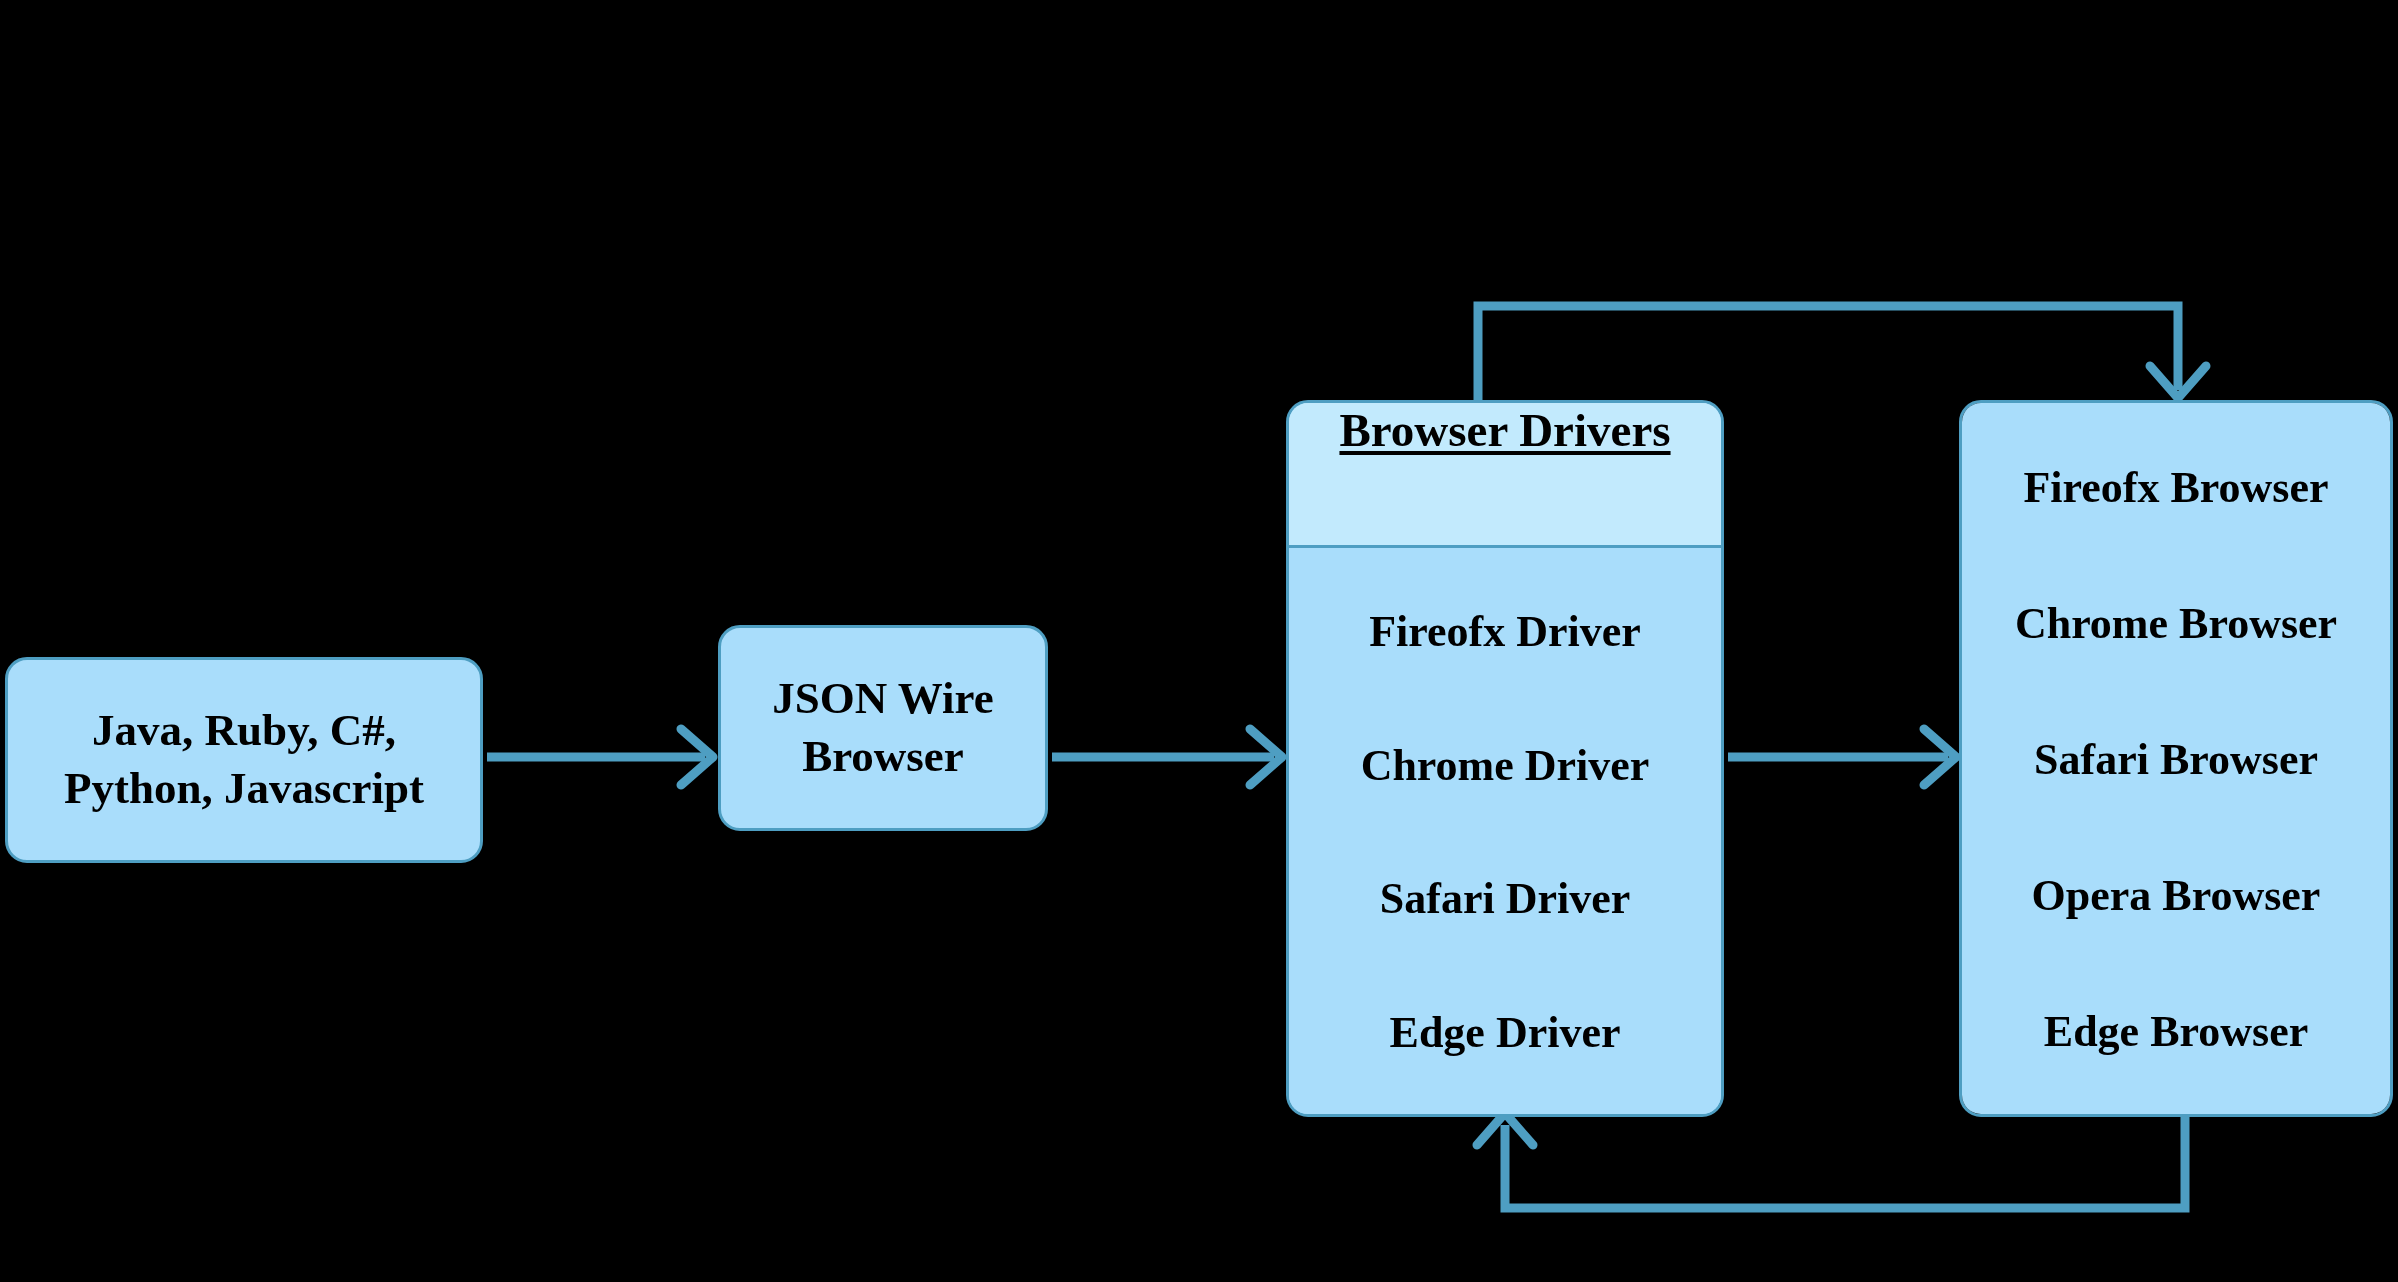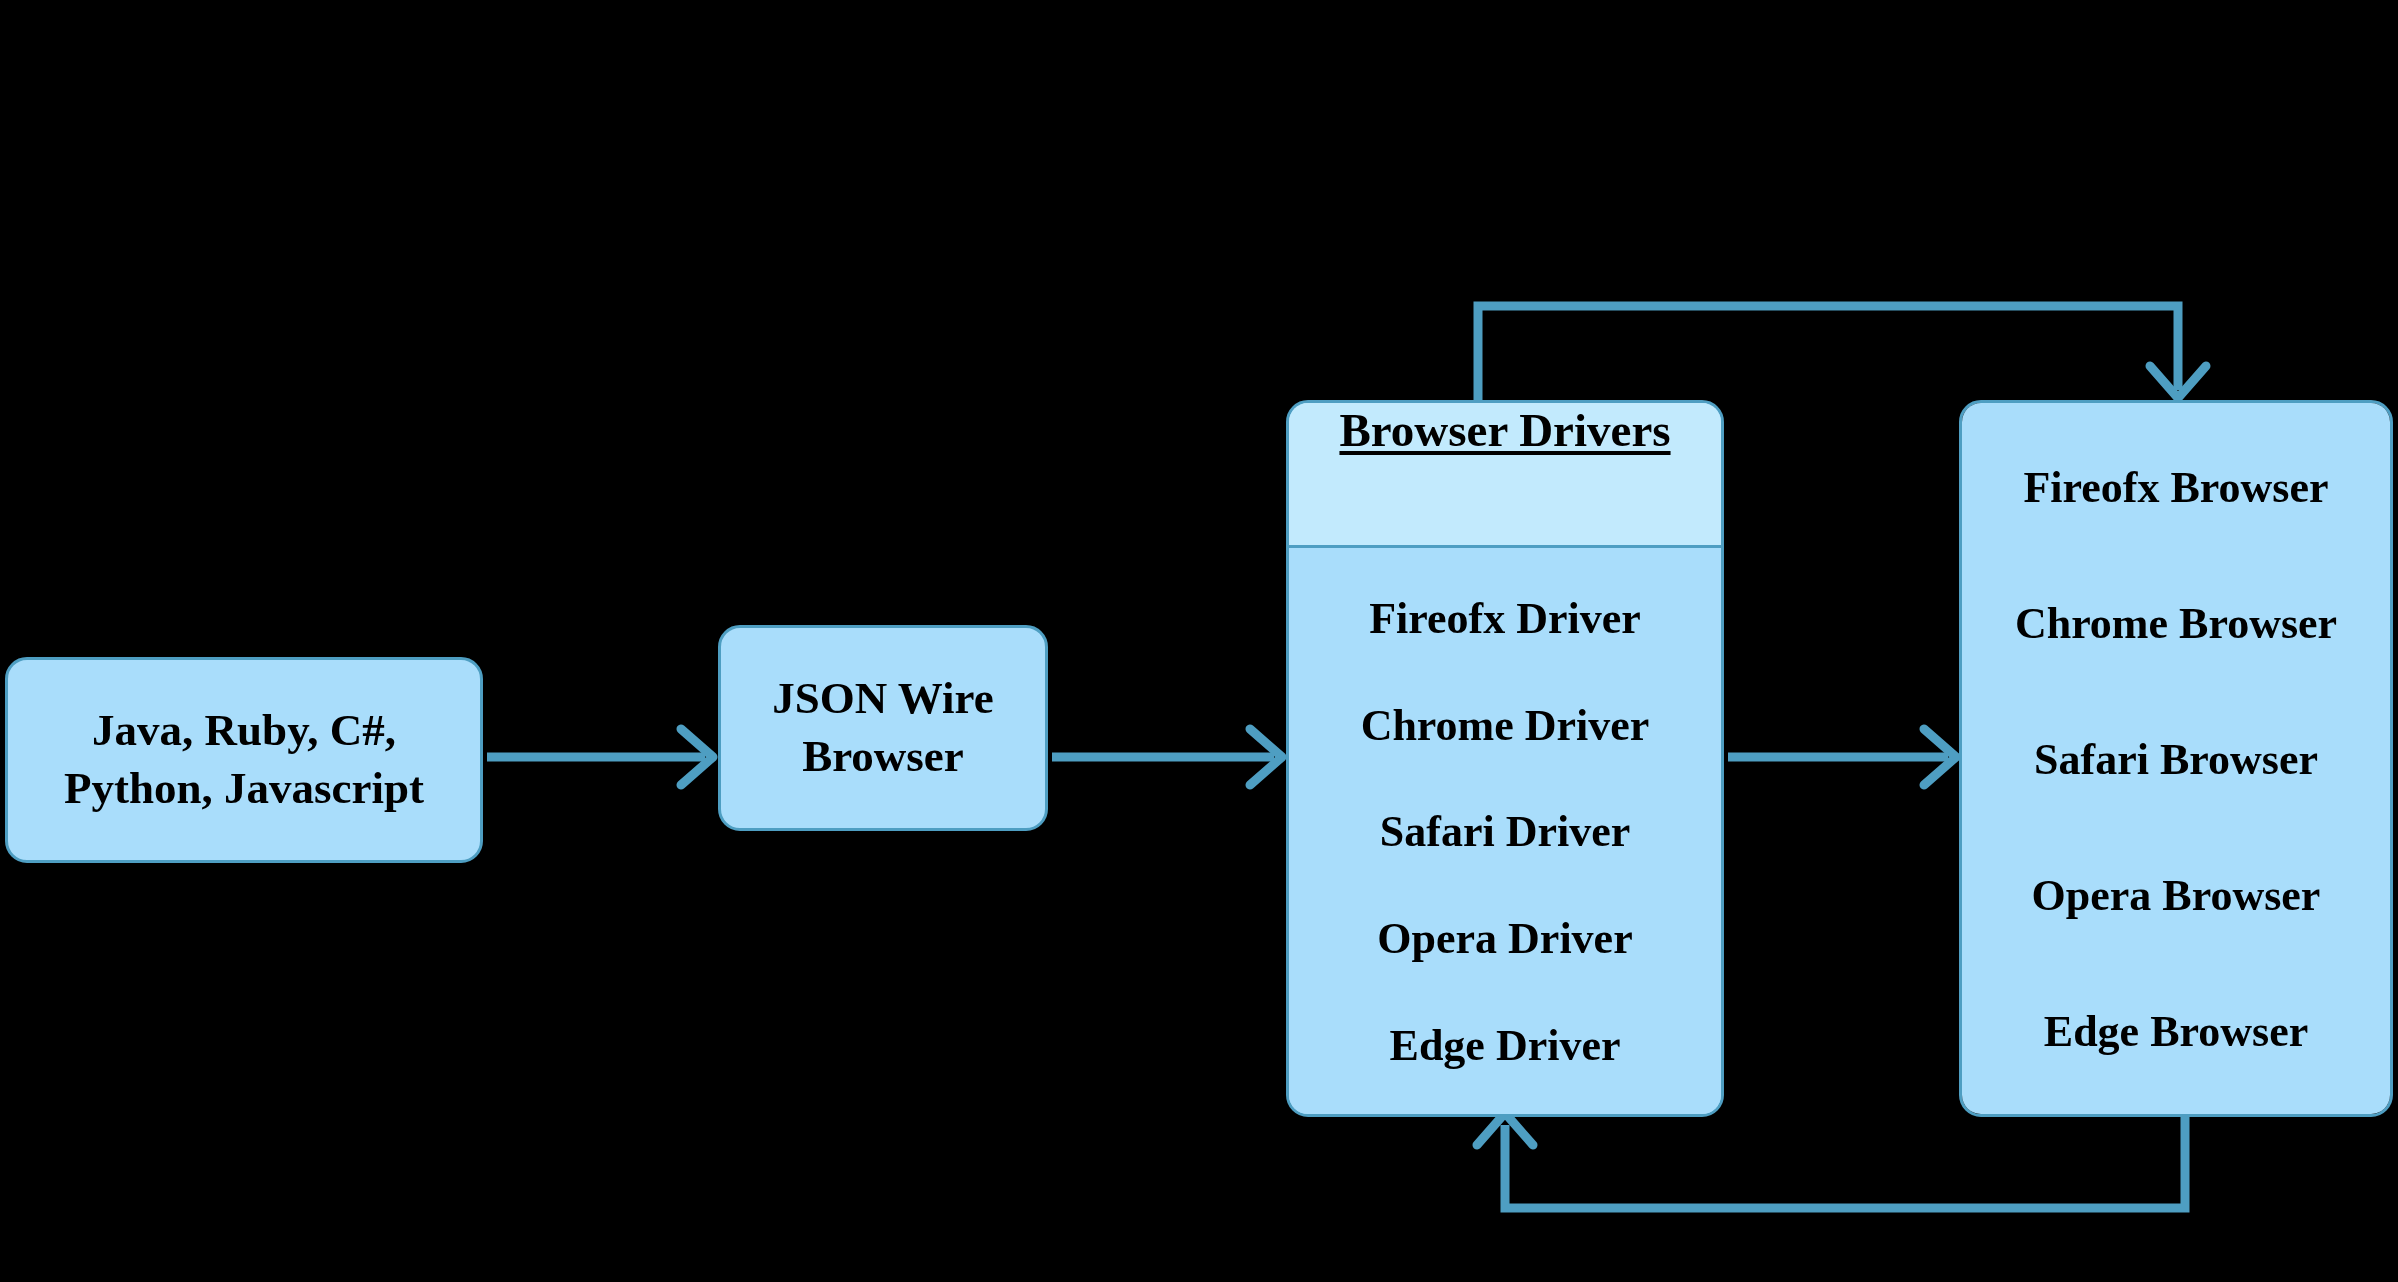--- a/index.html
+++ b/index.html
@@ -148,21 +148,20 @@
   </div>
 
   <div class="node stacked" id="box-drivers">
     <div class="node-header">
       <span class="node-title">Browser Drivers</span>
     </div>
     <div class="node-body">
       <div class="node-item">Fireofx Driver</div>
       <div class="node-item">Chrome Driver</div>
       <div class="node-item">Safari Driver</div>
-      <div class="node-item">Opera Driver</div>
       <div class="node-item">Edge Driver</div>
     </div>
   </div>
 
   <div class="node stacked" id="box-browsers">
     <div class="node-body">
       <div class="node-item">Fireofx Browser</div>
       <div class="node-item">Chrome Browser</div>
       <div class="node-item">Safari Browser</div>
       <div class="node-item">Opera Browser</div>

